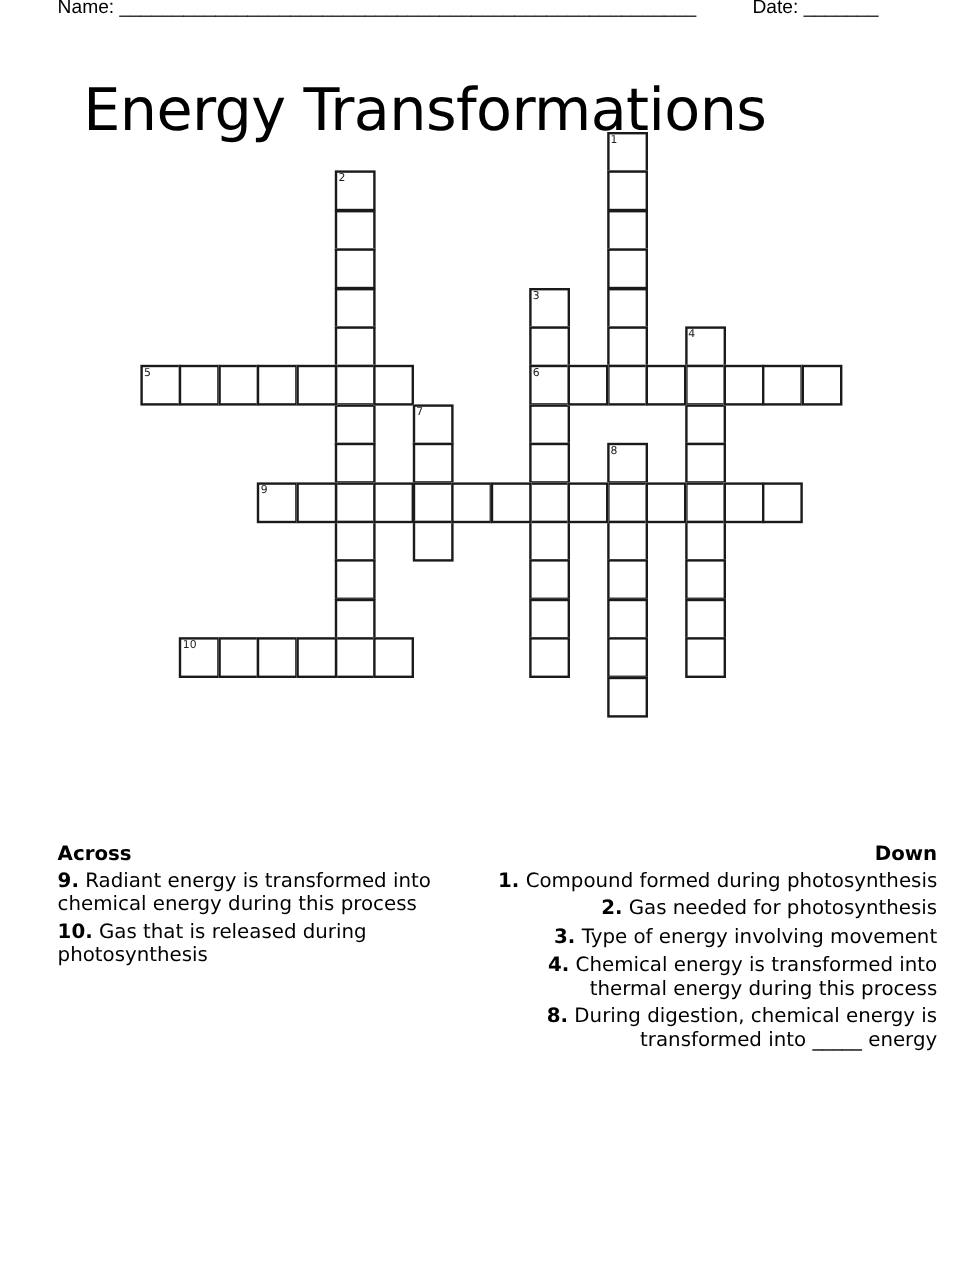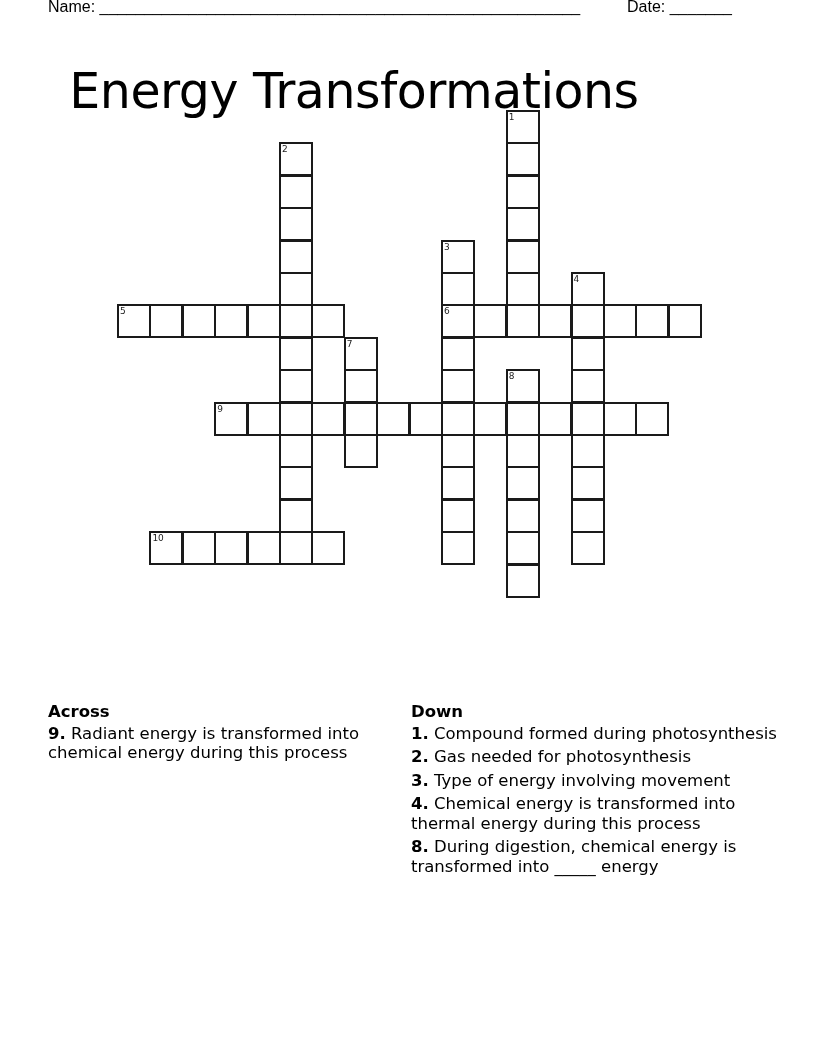--- a/index.html
+++ b/index.html
@@ -22,21 +22,21 @@
   }
   .cell .num {
     position: absolute; left: 1px; top: 0px; font-family: "DejaVu Sans", sans-serif;
     font-size: 9px; line-height: 10px; color: #222;
   }
   .clues {
     position: absolute; top: 702px; font-family: "DejaVu Sans", sans-serif;
     font-size: 16.5px; line-height: 19.5px;
   }
   .clues.across { left: 48px; width: 360px; }
-  .clues.down { left: 411px; width: 370px; }
+  .clues.down { left: 411px; width: 370px; text-align: right; }
   .clues .heading { font-weight: bold; margin-bottom: 2px; }
   .clue { margin-bottom: 4px; }
   .clue .clue-num { font-weight: bold; }
 </style>
 </head>
 <body>
 
 <div class="header-line">
   <span class="name-label">Name: ______________________________________________________</span>
   <span class="date-label">Date: _______</span>
@@ -138,20 +138,21 @@
     </div>
     <div class="cell" style="left: 181.8px; top: 531.2px; width: 34px; height: 34px;"></div>
     <div class="cell" style="left: 214.2px; top: 531.2px; width: 34px; height: 34px;"></div>
     <div class="cell" style="left: 246.6px; top: 531.2px; width: 34px; height: 34px;"></div>
     <div class="cell" style="left: 311.4px; top: 531.2px; width: 34px; height: 34px;"></div>
   </div>
 
 <div class="clues across">
   <div class="heading">Across</div>
   <div class="clue"><span class="clue-num">9.</span><span> Radiant energy is transformed into chemical energy during this process</span></div>
+  <div class="clue"><span class="clue-num">10.</span><span> Gas that is released during photosynthesis</span></div>
 </div>
 
 <div class="clues down">
   <div class="heading">Down</div>
   <div class="clue"><span class="clue-num">1.</span><span> Compound formed during photosynthesis</span></div>
   <div class="clue"><span class="clue-num">2.</span><span> Gas needed for photosynthesis</span></div>
   <div class="clue"><span class="clue-num">3.</span><span> Type of energy involving movement</span></div>
   <div class="clue"><span class="clue-num">4.</span><span> Chemical energy is transformed into thermal energy during this process</span></div>
   <div class="clue"><span class="clue-num">8.</span><span> During digestion, chemical energy is transformed into _____ energy</span></div>
 </div>

